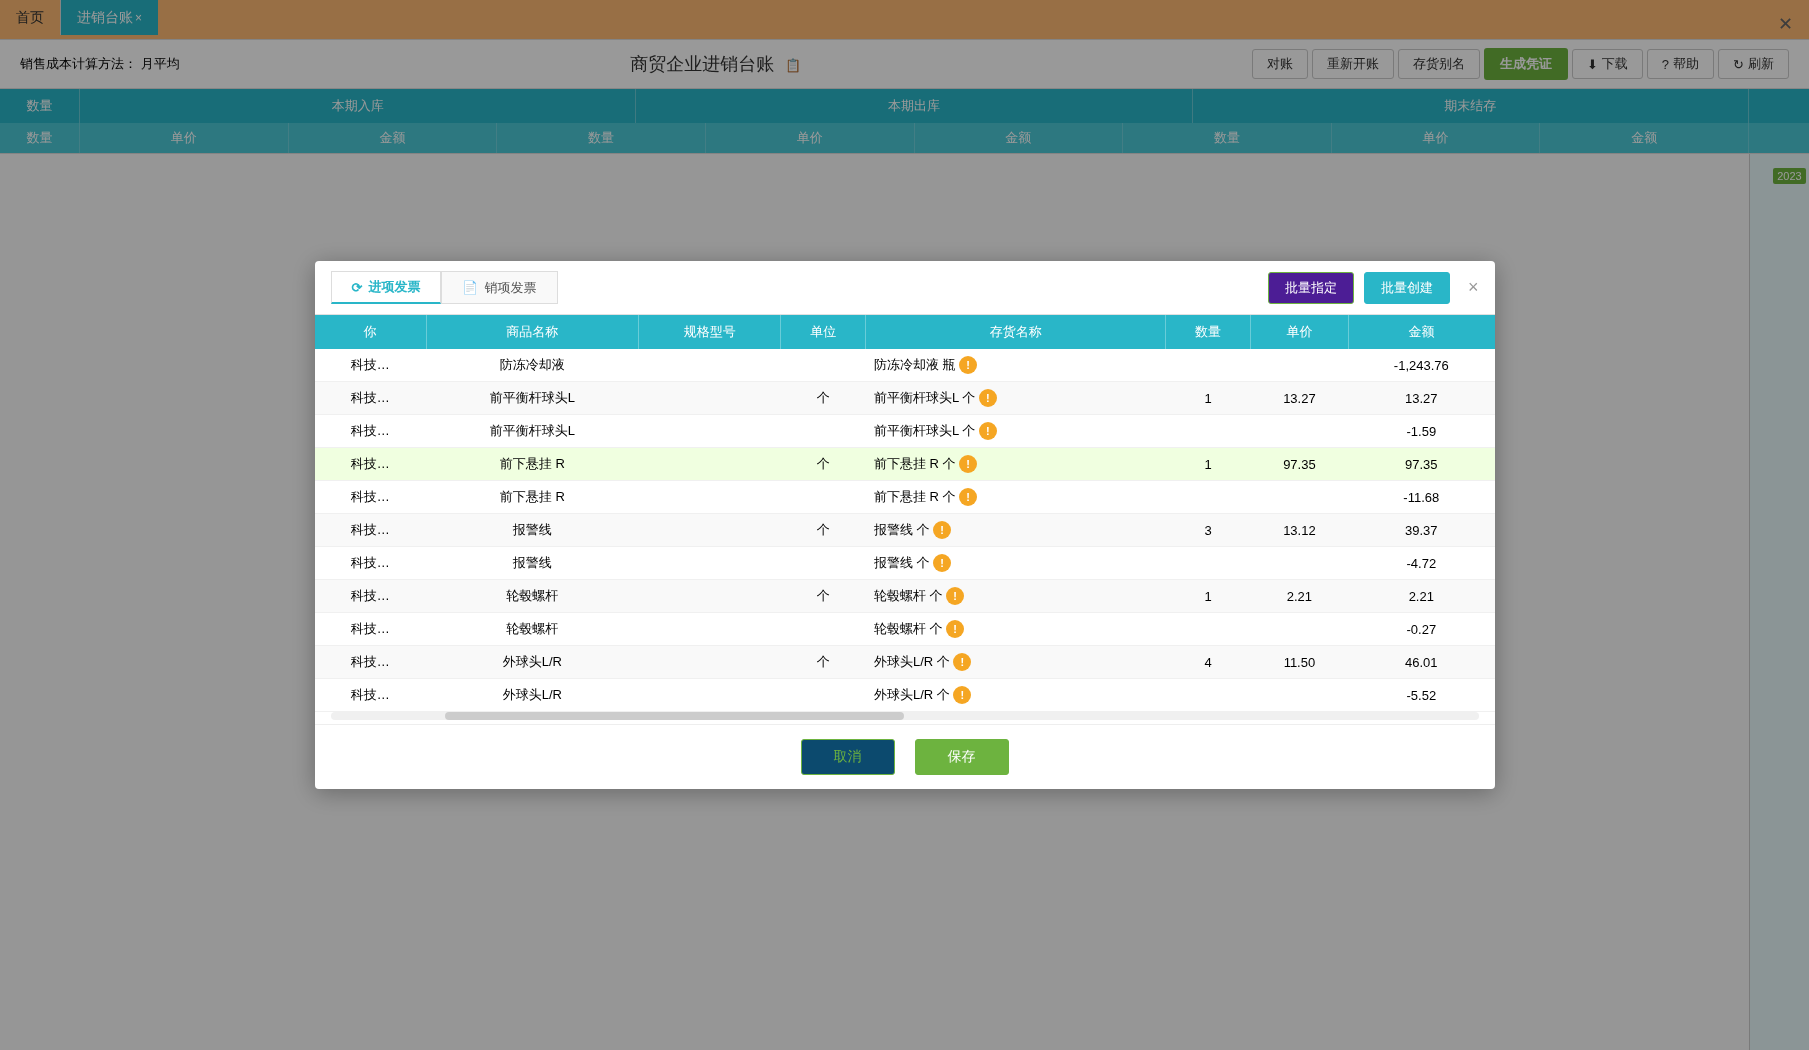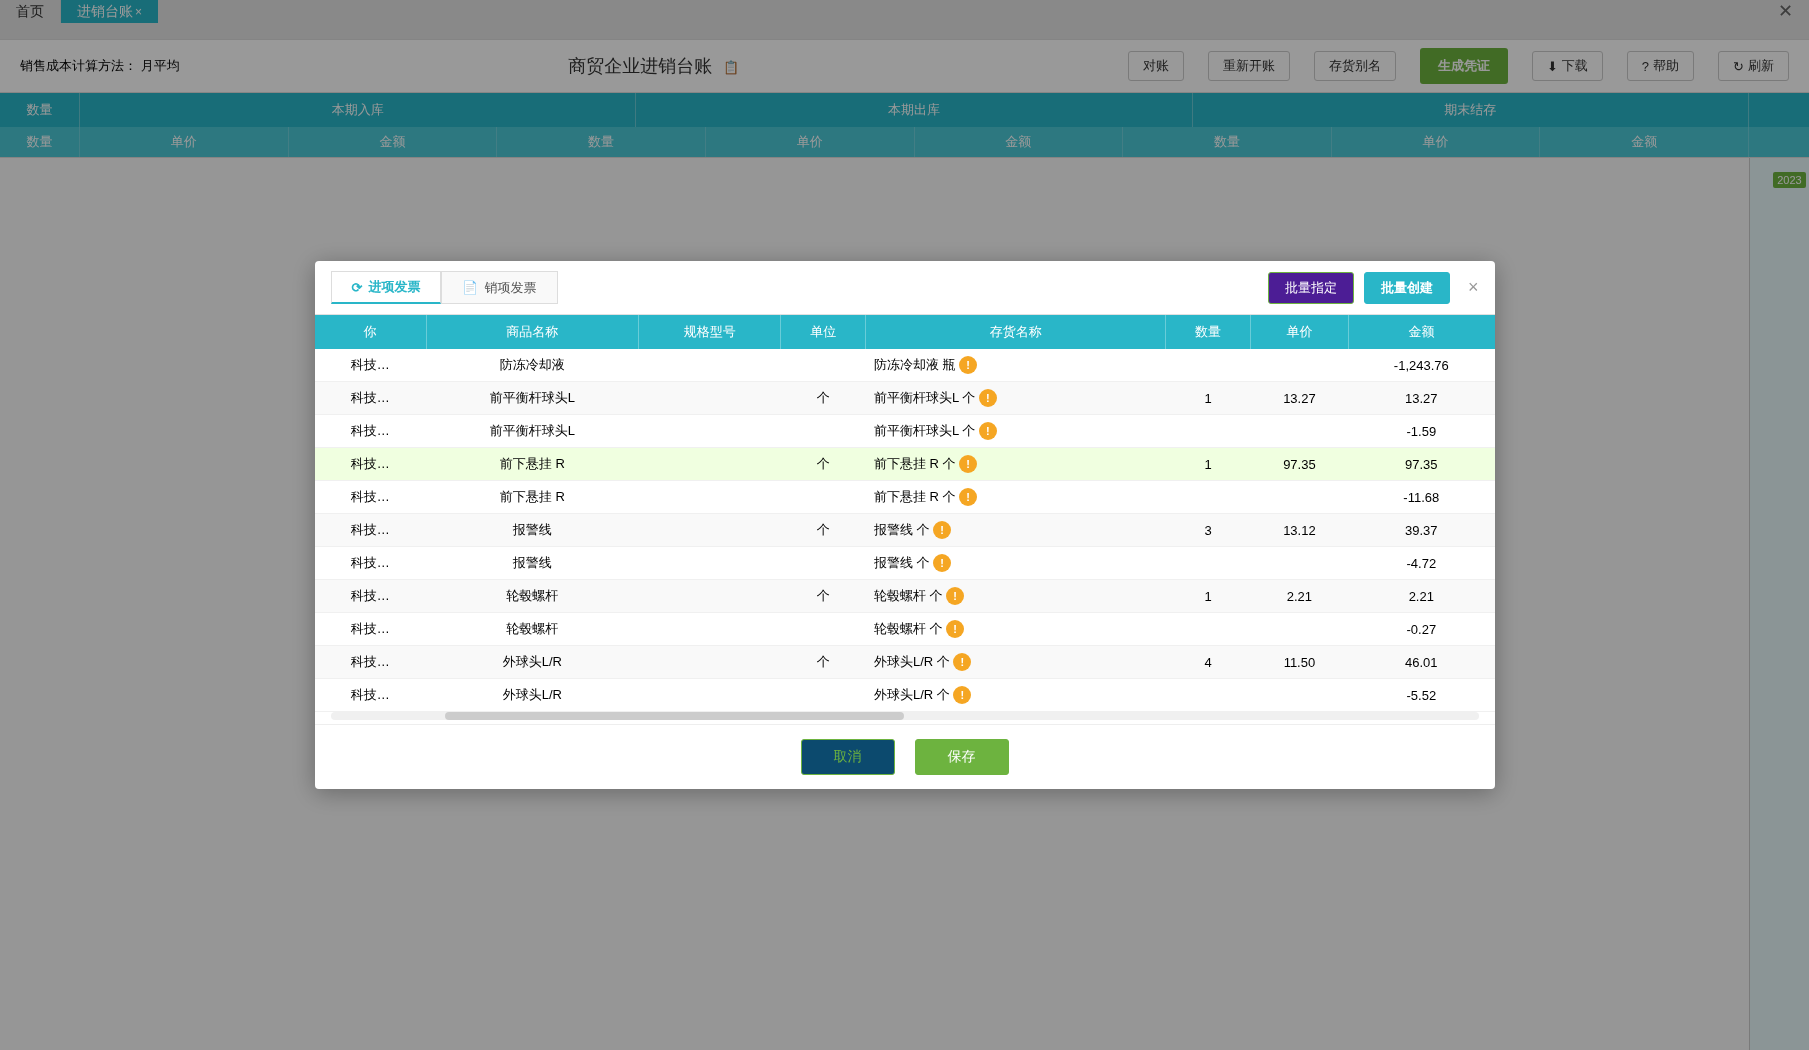--- a/index.html
+++ b/index.html
@@ -1,32 +1,32 @@
 <!DOCTYPE html>
 <html><head>
   <meta charset="utf-8">
   <style>
     * { box-sizing: border-box; margin: 0; padding: 0; }
     body { font-family: 'Microsoft YaHei', Arial, sans-serif; font-size: 13px; background: #c8c8c8; width: 1809px; height: 1050px; overflow: hidden; }
 
     
-    .top-bar { display: flex; align-items: flex-start; height: 40px; background: #e5e5e5; border-bottom: 1px solid #ddd; padding: 0 0 16px 0; }
+    .top-bar { display: flex; align-items: flex-end; height: 40px; background: #fdba74; border-bottom: 1px solid #ddd; padding: 0 0 4px 0; }
     .top-bar-home { padding: 0 16px; height: 100%; display: flex; align-items: center; color: #333; font-size: 14px; border-right: 1px solid #ddd; cursor: pointer; }
     .top-bar-tab { padding: 0 16px; height: 100%; display: flex; align-items: center; background: #29b6c8; color: #fff; font-size: 14px; gap: 2px; }
     .top-bar-tab .close-btn { cursor: pointer; font-size: 12px; }
     .top-bar-x { margin-left: auto; padding: 0 16px; font-size: 18px; cursor: pointer; color: #666; }
 
     
     .main-area { display: flex; flex-direction: column; height: calc(1050px - 40px); background: #fff; }
 
     
     .sub-header { display: flex; align-items: center; padding: 8px 20px; border-bottom: 1px solid #e0e0e0; gap: 20px; }
     .sub-header-title { font-size: 18px; font-weight: normal; color: #333; flex: 1; text-align: center; }
-    .header-buttons { display: flex; gap: 24px; align-items: center; }
-    .btn { padding: 5px 14px; border-radius: 3px; border: 4px solid #0c4a6e; cursor: pointer; font-size: 13px; background: #fff; color: #333; }
+    .header-buttons { display: flex; gap: 4px; align-items: center; }
+    .btn { padding: 5px 14px; border-radius: 3px; border: 2px solid #0c4a6e; cursor: pointer; font-size: 13px; background: #fff; color: #333; }
     .btn-primary { background: #6db33f; color: #fff; border-color: #6db33f; font-weight: bold; }
     .btn-outline { background: #fff; color: #333; border: 1px solid #ccc; }
     .btn-icon { display: flex; align-items: center; gap: 4px; }
 
     
     .table-section-header { display: flex; background: #29b6c8; }
     .section-cell { flex: 1; text-align: center; color: #fff; padding: 8px 4px; font-size: 13px; border-right: 1px solid rgba(255,255,255,0.3); }
     .section-cell:last-child { border-right: none; }
 
     .table-col-header { display: flex; background: #4cc9d6; border-bottom: 1px solid #ddd; }
@@ -42,21 +42,21 @@
     .overlay { position: fixed; top: 0; left: 0; width: 1809px; height: 1050px; background: rgba(0,0,0,0.4); z-index: 100; display: flex; align-items: center; justify-content: center; }
     .modal { background: #fff; border-radius: 4px; width: 1180px; max-height: 620px; display: flex; flex-direction: column; box-shadow: 0 4px 24px rgba(0,0,0,0.3); }
     .modal-header { display: flex; align-items: center; padding: 10px 16px; border-bottom: 1px solid #e0e0e0; gap: 8px; }
     .modal-tabs { display: flex; gap: 0; }
     .modal-tab { padding: 6px 20px; border: 1px solid #ddd; cursor: pointer; font-size: 13px; color: #555; background: #f9f9f9; display: flex; align-items: center; gap: 6px; }
     .modal-tab.active { background: #fff; color: #29b6c8; border-bottom: 2px solid #29b6c8; font-weight: bold; }
     .modal-tab-icon { color: #29b6c8; }
     .modal-header-right { margin-left: auto; display: flex; gap: 10px; }
     .btn-batch { padding: 6px 16px; border-radius: 3px; font-size: 13px; cursor: pointer; }
     .btn-batch-assign { background: #4c1d95; color: #fff; border: 1px solid #6db33f; }
-    .btn-batch-create { background: #29b6c8; color: #fff; border: 1px solid #29b6c8; font-weight: bold; }
+    .btn-batch-create { background: #29b6c8; color: #fff; border: 1px solid #29b6c8; }
     .modal-close { font-size: 18px; color: #999; cursor: pointer; margin-left: 10px; }
 
     
     .modal-body { flex: 1; overflow-y: auto; }
     .modal-table { width: 100%; border-collapse: collapse; }
     .modal-table thead tr th { background: #29b6c8; color: #fff; padding: 8px 6px; text-align: center; font-weight: normal; font-size: 13px; border-right: 1px solid rgba(255,255,255,0.3); }
     .modal-table thead tr th:last-child { border-right: none; }
     .modal-table tbody tr td { padding: 7px 6px; border-bottom: 1px solid #f0f0f0; font-size: 13px; text-align: center; }
     .modal-table tbody tr:nth-child(even) { background: #f9f9f9; }
     .modal-table tbody tr.highlight { background: #f0ffe0; }

